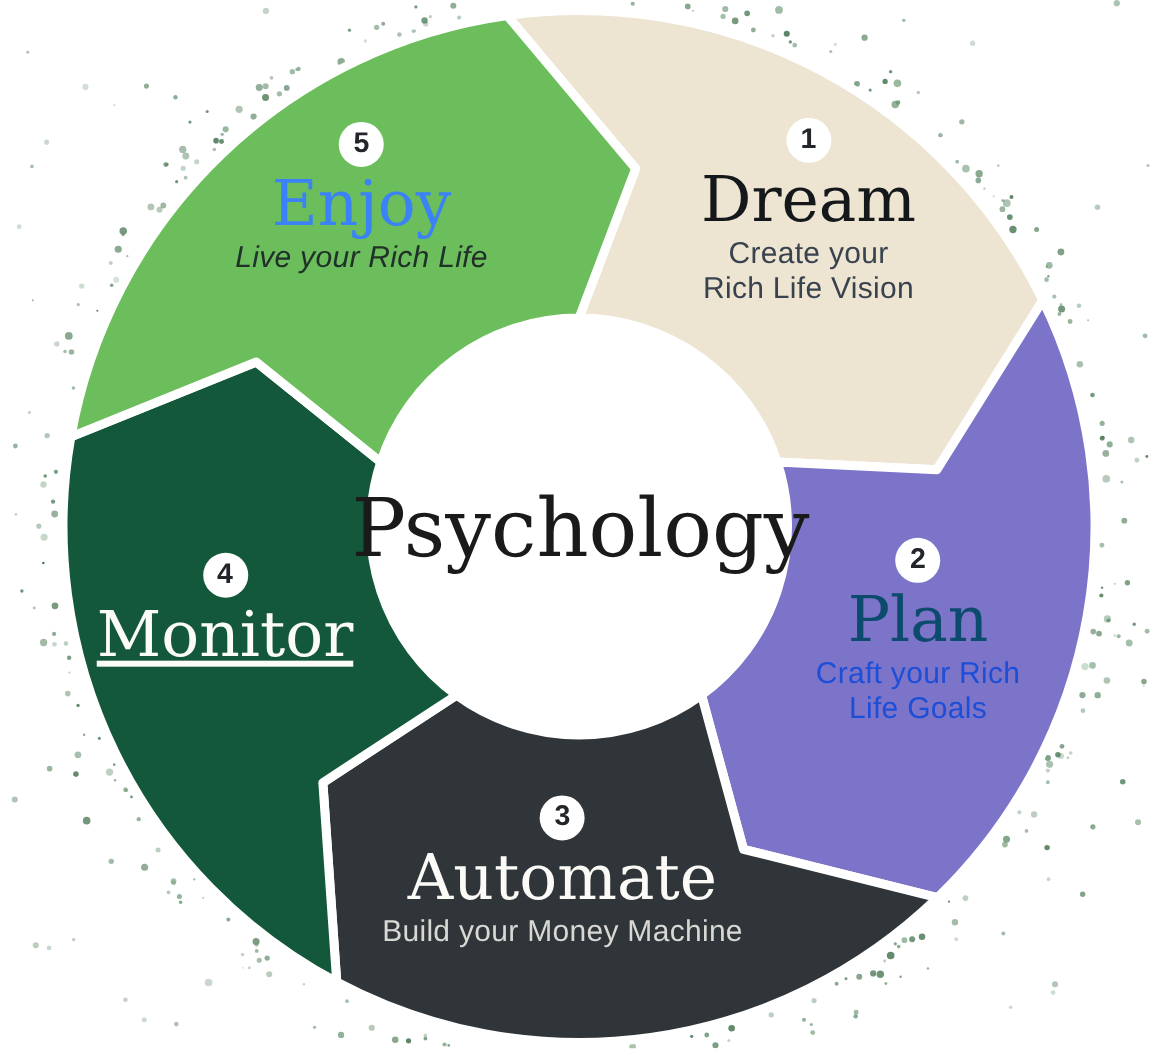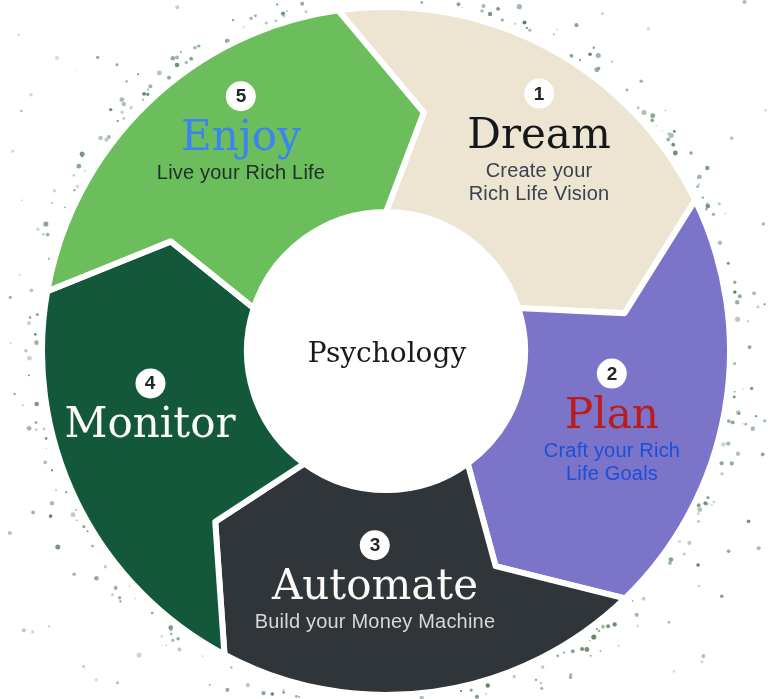--- a/index.html
+++ b/index.html
@@ -23,21 +23,21 @@
     font-size:42px;line-height:1.05;font-weight:400;
   }
   .seg-sub{
     font-family:"Liberation Sans",sans-serif;font-size:20px;line-height:1.17;
     font-weight:500;letter-spacing:.2px;margin-top:3px;
   }
   .seg-sub div:empty{display:none;}
   .center-label{
     position:absolute;transform:translate(-50%,-50%);
     font-family:"DejaVu Serif","Liberation Serif",serif;
-    font-size:28px;font-weight:400;white-space:nowrap;pointer-events:none;text-align:right;
+    font-size:54px;font-weight:400;white-space:nowrap;pointer-events:none;text-align:right;
   }
 </style>
 </head>
 <body>
 
 <div class="stage">
 
   <svg id="wheel-svg" width="768" height="699" viewBox="0 0 768 699">
       <g>
         <circle cx="172.80" cy="640.20" r="1.70" fill="#3F6F4A" fill-opacity="0.46"></circle>
@@ -348,21 +348,21 @@
     <div class="seg-sub" style="color: rgb(57, 67, 79);">
       <div>Create your</div>
       <div>Rich Life Vision</div>
     </div>
   </div>
 
   <div class="seg-label" id="seg-label-1" style="left: 612px; top: 422px;">
     <div class="badge" style="background: rgb(255, 255, 255); color: rgb(34, 38, 43);">
         <span>2</span>
       </div>
-    <div class="seg-title" style="color: #b91c1c;">Plan</div>
+    <div class="seg-title" style="color: #0c4a6e;">Plan</div>
     <div class="seg-sub" style="color: #1d4ed8;">
       <div>Craft your Rich</div>
       <div>Life Goals</div>
     </div>
   </div>
 
   <div class="seg-label" id="seg-label-2" style="left: 375px; top: 582px;">
     <div class="badge" style="background: rgb(255, 255, 255); color: rgb(34, 38, 43);">
         <span>3</span>
       </div>
@@ -370,29 +370,29 @@
     <div class="seg-sub" style="color: rgb(216, 216, 213);">
       <div>Build your Money Machine</div>
 
     </div>
   </div>
 
   <div class="seg-label" id="seg-label-3" style="left: 150px; top: 407px;">
     <div class="badge" style="background: rgb(255, 255, 255); color: rgb(34, 38, 43);">
         <span>4</span>
       </div>
-    <div class="seg-title" style="color: rgb(251, 251, 247);">Monitor</div>
+    <div class="seg-title" style="color: rgb(251, 251, 247); text-decoration: underline;">Monitor</div>
   </div>
 
   <div class="seg-label" id="seg-label-4" style="left: 241px; top: 133px;">
     <div class="badge" style="background: rgb(255, 255, 255); color: rgb(34, 38, 43);">
         <span>5</span>
       </div>
     <div class="seg-title" style="color: #3b82f6;">Enjoy</div>
-    <div class="seg-sub" style="color: rgb(32, 49, 42);">
+    <div class="seg-sub" style="color: rgb(32, 49, 42); font-style: italic;">
       <div>Live your Rich Life</div>
 
     </div>
   </div>
 
   <div class="center-label" style="left: 387px; top: 352px; color: rgb(26, 26, 26);">Psychology</div>
 
 </div>
 
 </body></html>

